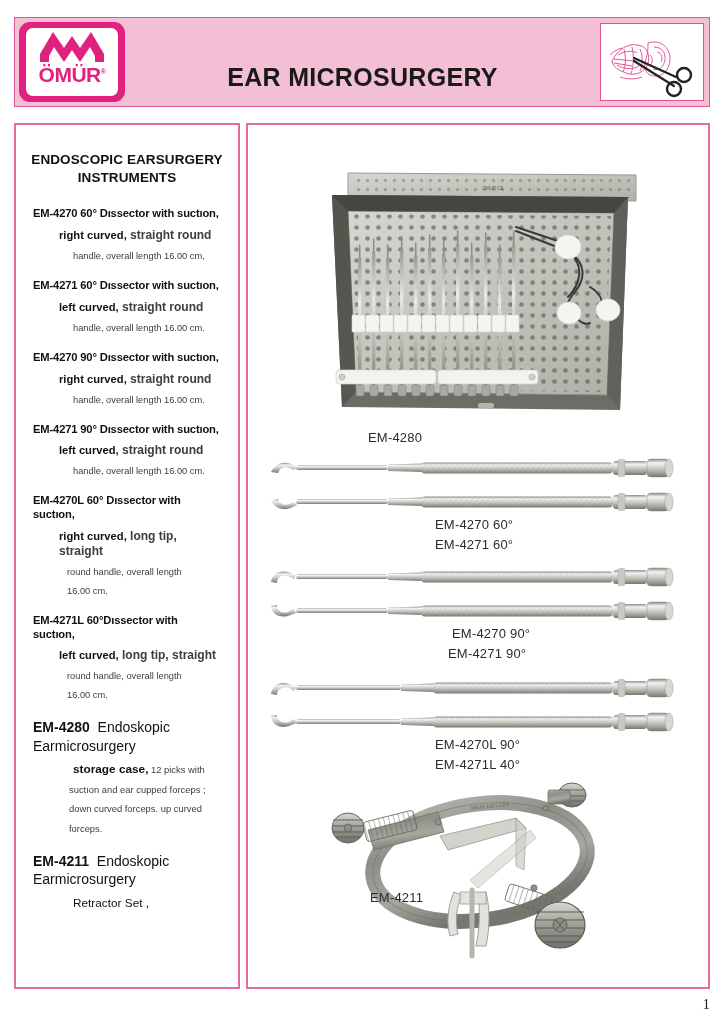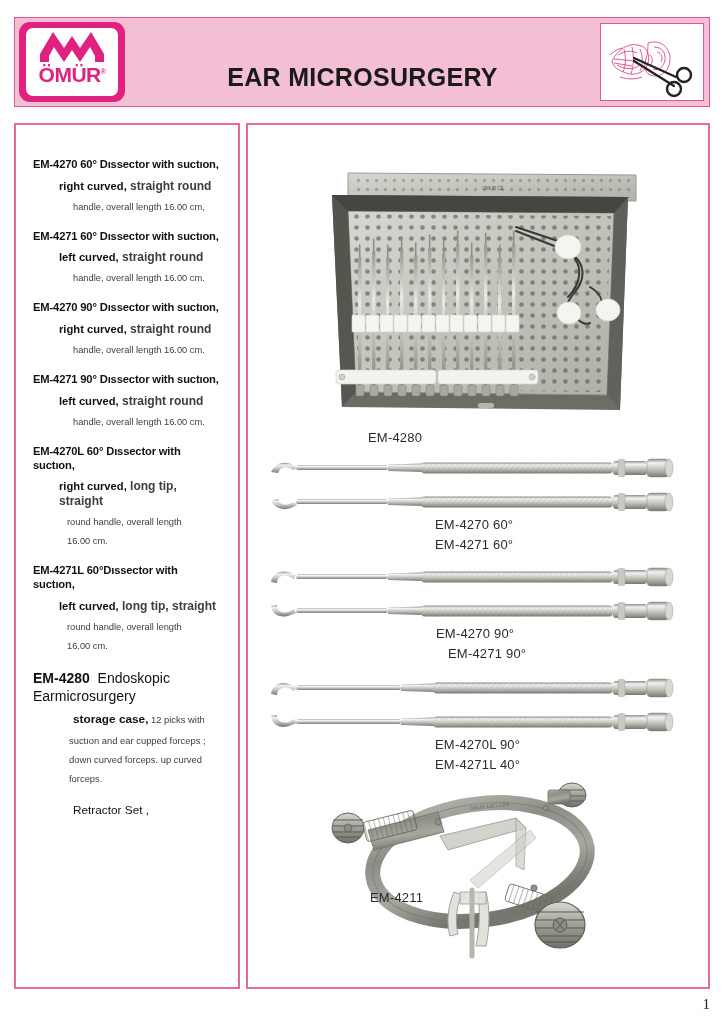--- a/index.html
+++ b/index.html
@@ -162,20 +162,24 @@
           <circle cx="80" cy="50" r="7" stroke-width="2.4"></circle>
           <circle cx="70" cy="64" r="7" stroke-width="2.4"></circle>
         </g>
       </svg>
     </div>
   </div>
 
   <div class="panel panel-left">
     <div class="left-inner">
 
+      <div class="list-title">
+        <div>ENDOSCOPIC EARSURGERY</div>
+        <div>INSTRUMENTS</div>
+      </div>
 
       <div class="item">
         <p class="l1">EM-4270 60° Dıssector with suctıon,</p>
         <p class="l2"><span>right curved,</span><span class="thin"> straight round</span></p>
         <p class="l3">handle, overall length 16.00 cm,</p>
       </div>
 
       <div class="item">
         <p class="l1">EM-4271 60° Dıssector with suctıon,</p>
         <p class="l2"><span>left curved,</span><span class="thin"> straight round</span></p>
@@ -210,20 +214,21 @@
 
       <div class="item">
         <p class="s1"><b>EM-4280</b>&nbsp; <span>Endoskopic Earmicrosurgery</span></p>
         <p class="s2"><b>storage case,</b><span style="font-size:9.4px;color:#3d3d3d"> 12 picks with</span></p>
         <p class="s3">suctıon and ear cupped forceps ;</p>
         <p class="s3">down curved forceps. up curved</p>
         <p class="s3">forceps.</p>
       </div>
 
       <div class="item">
+        <p class="s1"><b>EM-4211</b>&nbsp; <span>Endoskopic Earmicrosurgery</span></p>
         <p class="s2">Retractor Set ,</p>
       </div>
 
     </div>
   </div>
 
   <div class="panel panel-right">
     <div class="right-inner">
 
       <div class="tray-wrap">
@@ -429,21 +434,21 @@
           <path d="M125 11.5 L160 10.5 L160 19 L125 18 Z" fill="url(#ig)"></path>
           <rect x="158" y="9.5" width="192" height="11" rx="4" fill="url(#ig)"></rect>
           <rect x="158" y="9.5" width="192" height="11" rx="4" fill="url(#knurl)"></rect>
           <rect x="350" y="8" width="34" height="14" rx="3" fill="url(#ig)"></rect>
           <rect x="355" y="6.5" width="7" height="17" rx="1.5" fill="#c9c9c3" stroke="#9b9b95" stroke-width="0.4"></rect>
           <rect x="384" y="6" width="22" height="18" rx="4" fill="url(#ig)" stroke="#8b8b85" stroke-width="0.5"></rect>
           <ellipse cx="406" cy="15" rx="4" ry="9" fill="#d8d8d2" stroke="#9b9b95" stroke-width="0.5"></ellipse>
         </svg>
       </div>
 
-      <div class="caption" style="left:188px; top:501px;">EM-4270 90°</div>
+      <div class="caption" style="left:204px; top:501px;">EM-4270 90°</div>
       <div class="caption" style="left:187px; top:521px;margin-left:13px;">EM-4271 90°</div>
 
       <div class="instr" style="left:15px; top:548px; width:440px;">
         <svg viewBox="0 0 440 30" preserveAspectRatio="none">
           <path d="M8 21 C9 12, 17 8, 26 11 L34 14 L31 18 L26 15 C20 13, 14 16, 14 22 Z" fill="url(#ig)"></path>
           <rect x="33" y="12.5" width="105" height="4.5" rx="2.2" fill="url(#ig)"></rect>
           <path d="M138 11.5 L172 10.5 L172 19 L138 18 Z" fill="url(#ig)"></path>
           <rect x="170" y="9.5" width="180" height="11" rx="4" fill="url(#ig)"></rect>
           <rect x="170" y="9.5" width="180" height="11" rx="4" fill="url(#knurl)"></rect>
           <rect x="350" y="8" width="34" height="14" rx="3" fill="url(#ig)"></rect>

